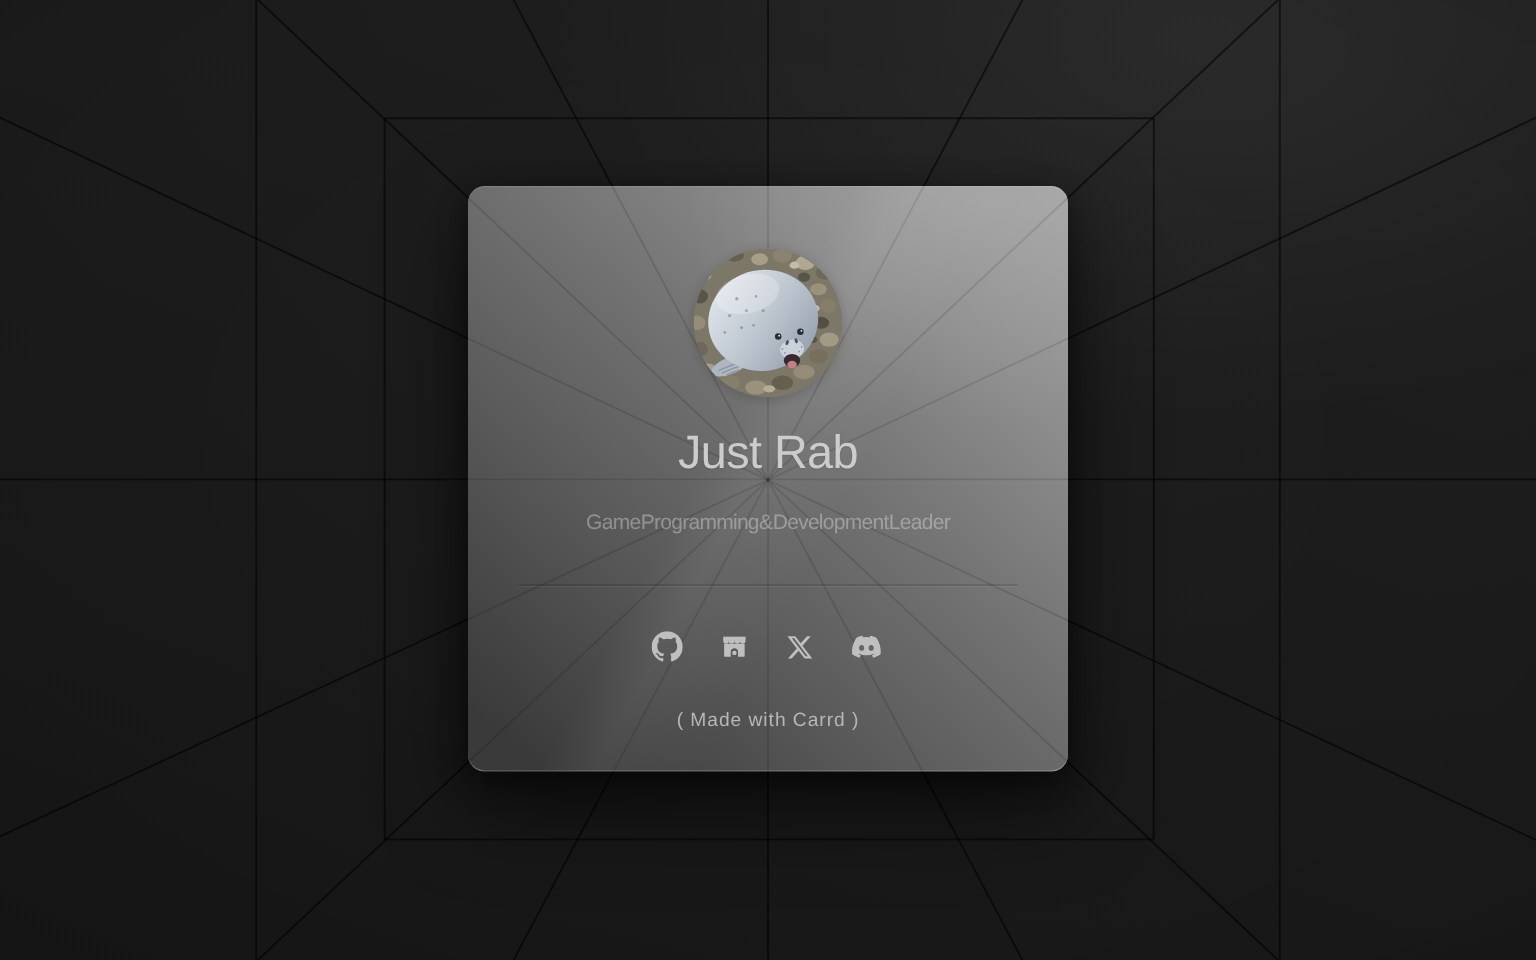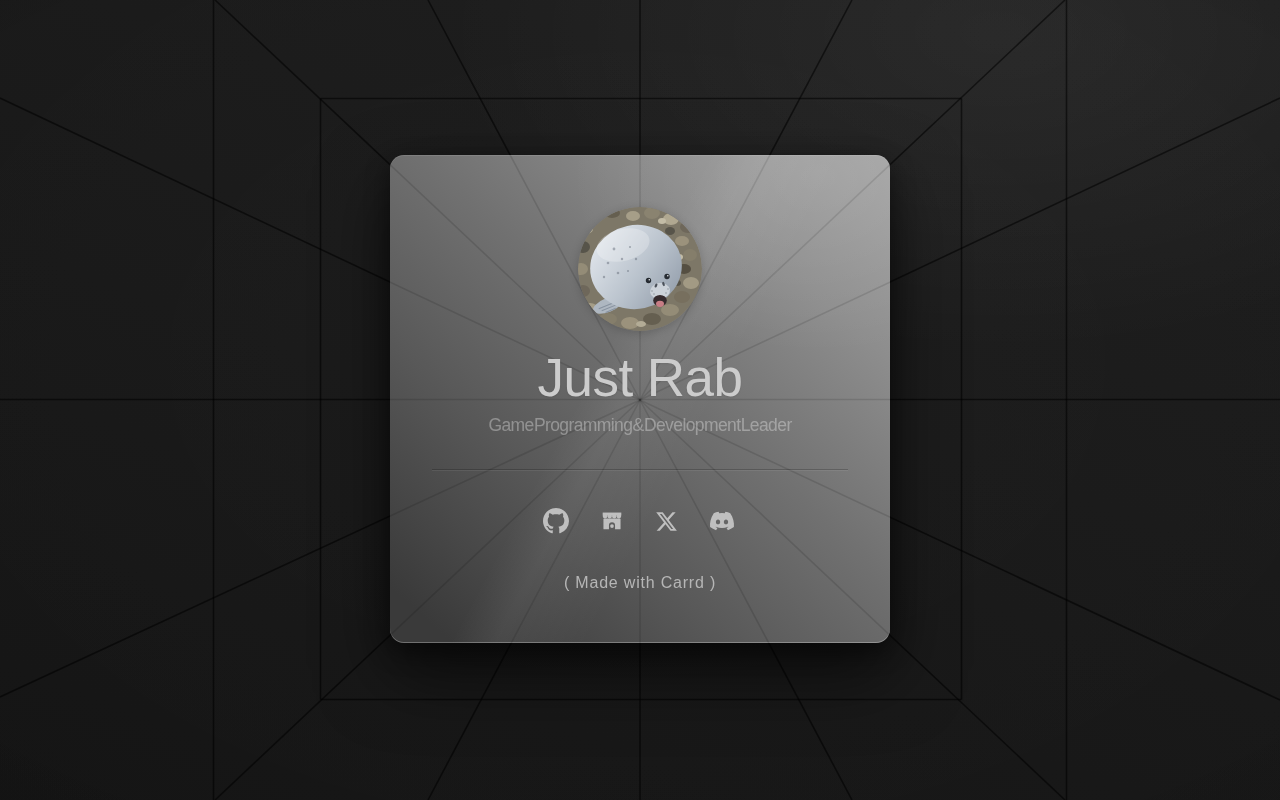--- a/index.html
+++ b/index.html
@@ -28,23 +28,23 @@
   }
   .card::after{content:"";position:absolute;inset:0;pointer-events:none;
     background:
       radial-gradient(420px 300px at 86% 4%, rgba(255,255,255,0.10), transparent 60%),
       linear-gradient(118deg, transparent 42%, rgba(255,255,255,0.05) 48%, transparent 60%);}
   .card-lines{position:absolute;inset:0;width:100%;height:100%;color:rgba(0,0,0,0.12);pointer-events:none;}
   .card-content{position:relative;z-index:2;height:100%;display:flex;flex-direction:column;align-items:center;}
   .avatar{margin-top:52px;width:124px;height:124px;border-radius:50%;overflow:hidden;flex:none;
     box-shadow:0 2px 10px rgba(0,0,0,0.18);}
   .avatar svg{display:block;}
-  .profile-name{margin:22px 0 0 0;font-size:53px;line-height:50px;font-weight:400;
+  .profile-name{margin:22px 0 10px 0;font-size:39px;line-height:50px;font-weight:400;
     color:#cccccc;letter-spacing:-0.5px;text-shadow:0 1px 2px rgba(0,0,0,0.08);}
-  .tagline{margin:10px 0 4px 0;font-size:17.5px;line-height:24px;font-weight:400;
+  .tagline{margin:10px 0 12px 0;font-size:17.5px;line-height:24px;font-weight:400;
     color:rgba(255,255,255,0.33);letter-spacing:-0.6px;word-spacing:-4px;}
   .divider{margin-top:28px;width:416px;height:1px;background:rgba(0,0,0,0.20);
     box-shadow:0 1px 0 rgba(255,255,255,0.07);}
   .social{margin-top:38px;display:flex;align-items:center;gap:29px;height:26px;}
   .social-link{display:flex;align-items:center;justify-content:center;color:#bfbfbf;text-decoration:none;}
   .social-link svg{display:block;fill:currentColor;}
   .made-with{margin-top:41px;font-size:16px;line-height:15px;letter-spacing:0.8px;
     color:#b6b6b6;text-decoration:none;}
 </style>
 </head>

